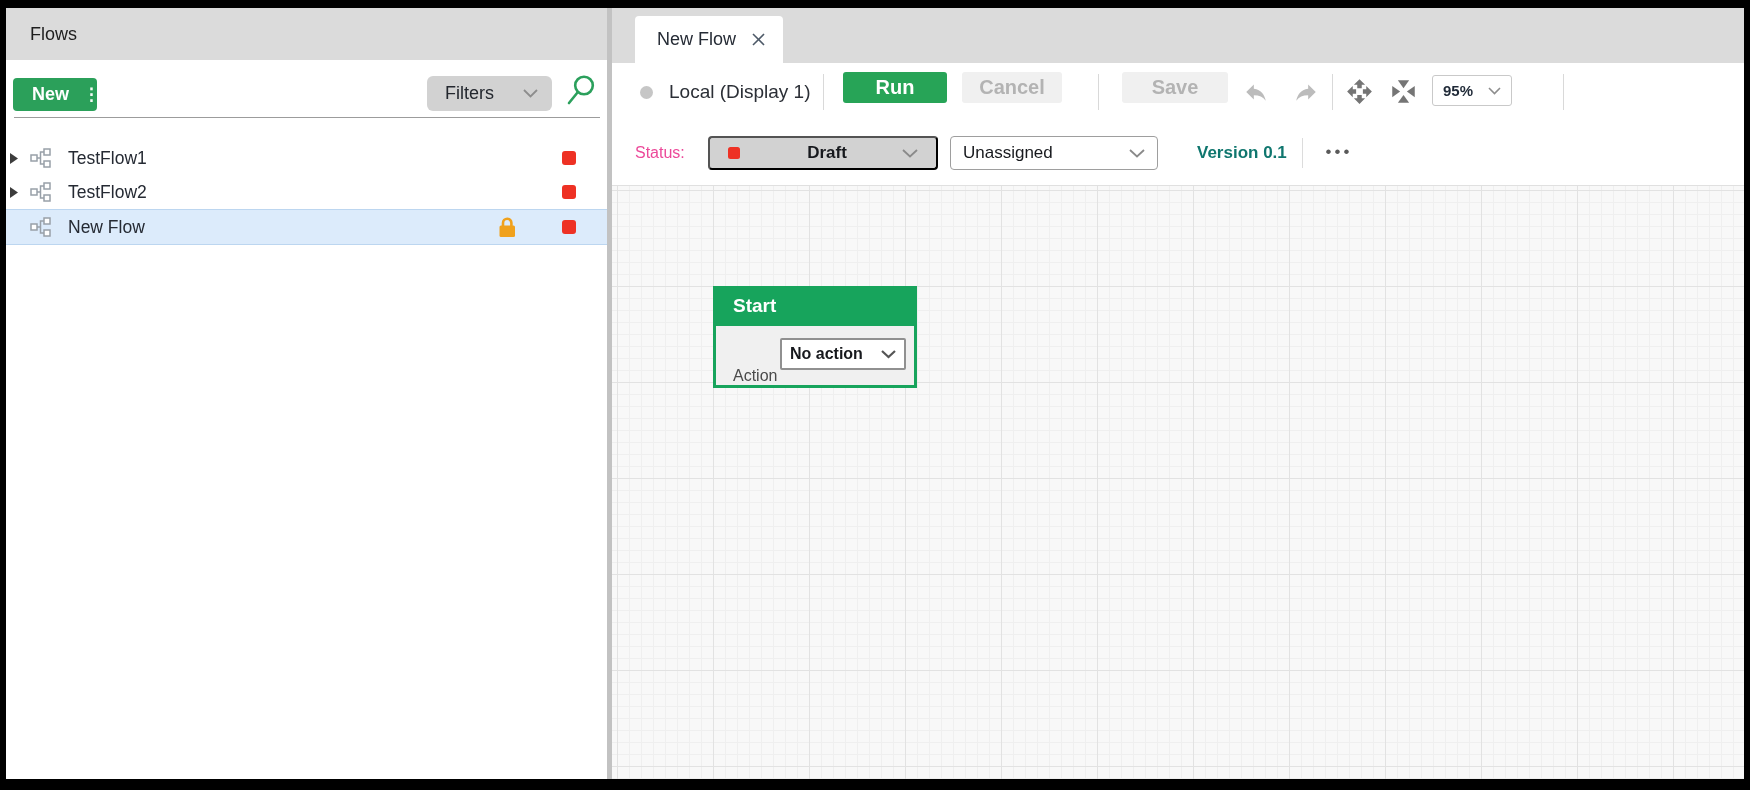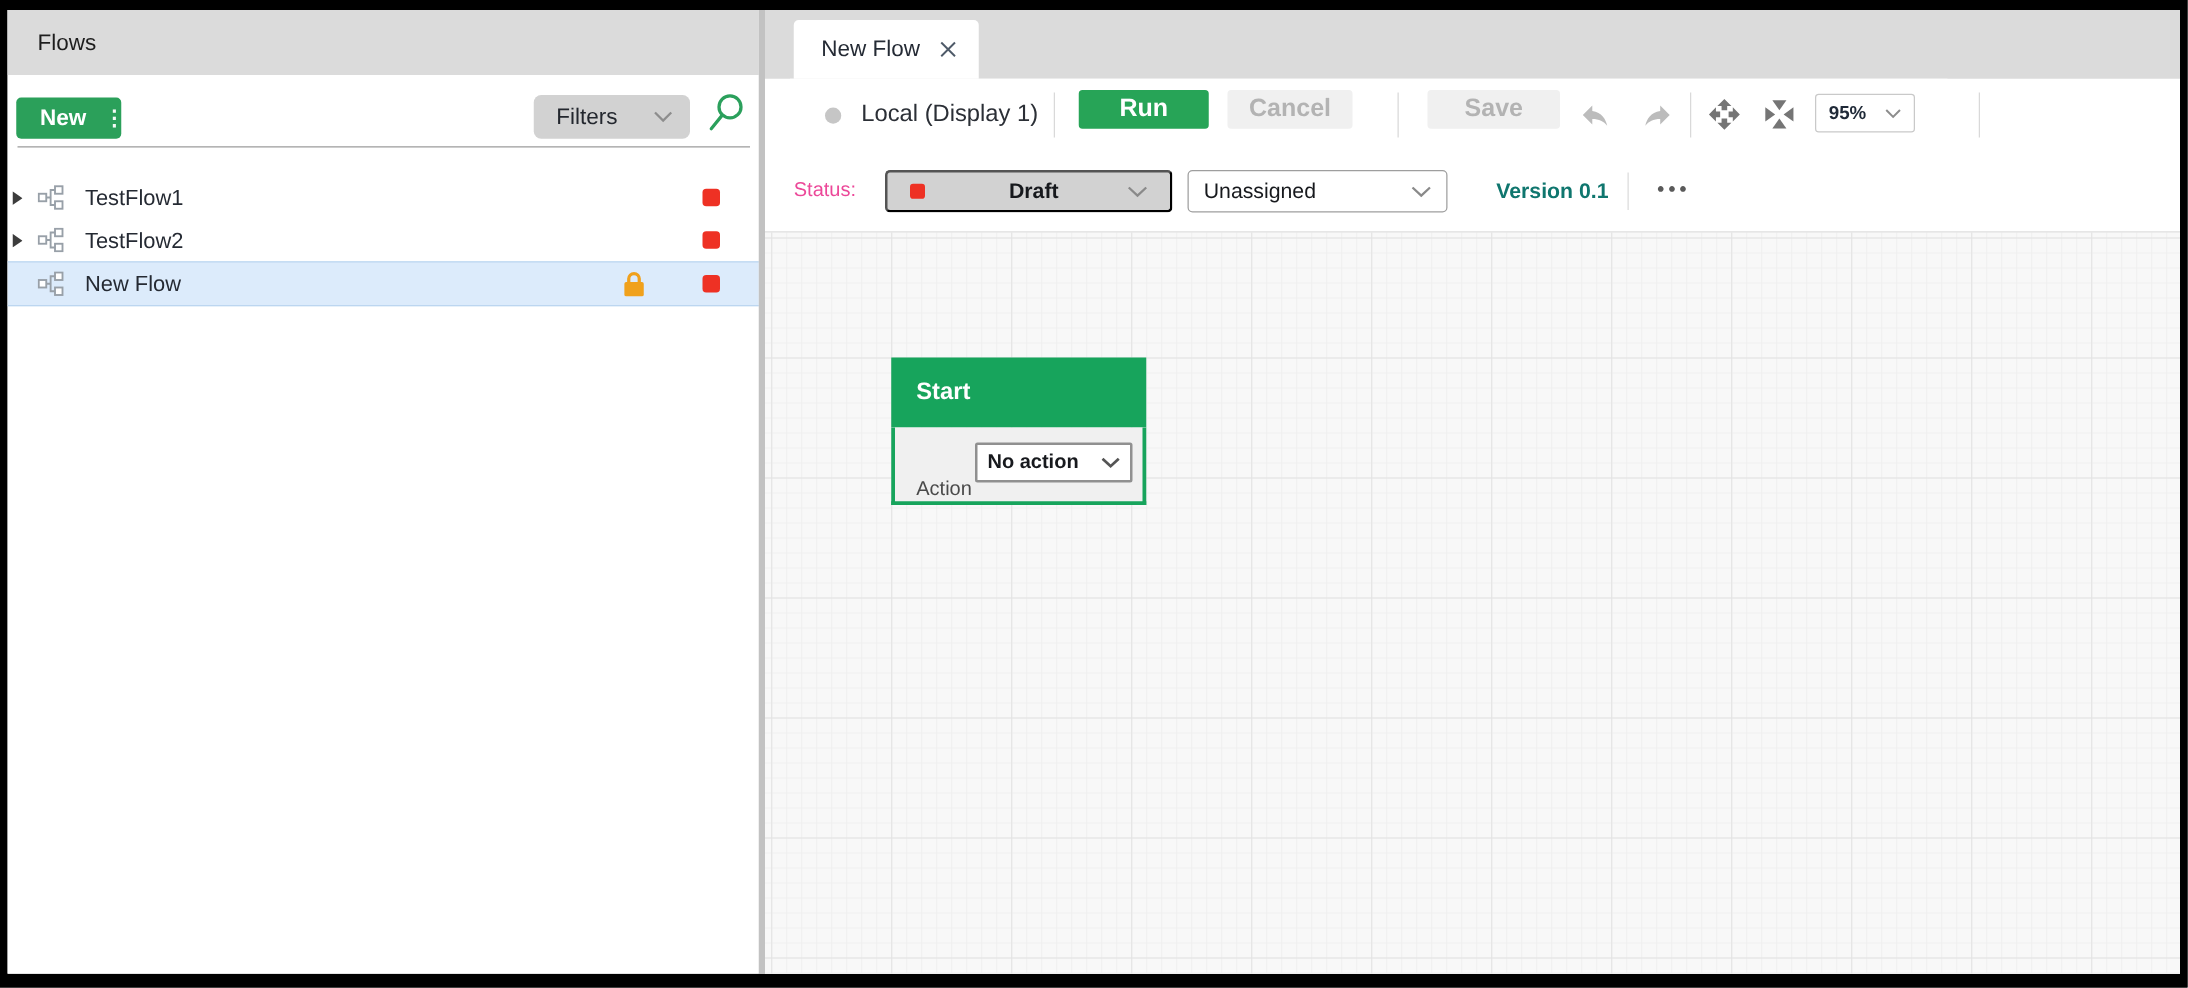--- a/index.html
+++ b/index.html
@@ -36,21 +36,21 @@
 
   
   #editor{position:absolute;left:606px;top:0;width:1132px;height:771px;background:#fff;}
   #tabstrip{position:absolute;left:0;top:0;width:1132px;height:55px;background:#dbdbdb;}
   #tab{position:absolute;left:23px;top:8px;width:148px;height:47px;background:#fff;border-radius:4px 4px 0 0;
        display:flex;align-items:center;cursor:pointer;}
   #tab .lbl{font-size:18px;color:#252b35;margin-left:22px;}
   #tab .close{margin-left:16px;display:flex;cursor:pointer;}
 
   
-  #toolbar{position:absolute;left:0;top:55px;width:926px;height:57px;background:#fff;margin-left:20px;}
+  #toolbar{position:absolute;left:0;top:55px;width:926px;height:57px;background:#fff;}
   #conn-dot{position:absolute;left:28px;top:23px;width:13px;height:13px;border-radius:50%;background:#c6c6c6;}
   #conn-label{position:absolute;left:57px;top:0;height:57px;display:flex;align-items:center;font-size:19px;color:#2b2f36;}
   .vdiv{position:absolute;top:11px;width:1px;height:36px;background:#d9d9d9;}
   .btn{border:none;border-radius:3px;font-size:20px;font-weight:700;cursor:pointer;
        display:flex;align-items:center;justify-content:center;font-family:"Liberation Sans",sans-serif;}
   #run-btn{position:absolute;left:231px;top:9px;width:104px;height:31px;background:#27a457;color:#fff;}
   #cancel-btn{position:absolute;left:350px;top:9px;width:100px;height:31px;background:#f0f0f0;color:#b3b3b3;}
   #save-btn{position:absolute;left:510px;top:9px;width:106px;height:31px;background:#f0f0f0;color:#b3b3b3;}
   .icon-btn{background:none;border:none;padding:0;cursor:pointer;display:flex;align-items:center;}
   #undo-btn{position:absolute;left:631px;top:16px;}
@@ -85,21 +85,21 @@
   #canvas{position:absolute;left:0;top:177px;width:1132px;height:594px;background:#f8f8f8;
           border-top:1px solid #e0e0e0;box-sizing:border-box;
           background-image:
             linear-gradient(to right,#e2e2e2 1px,transparent 1px),
             linear-gradient(to bottom,#e2e2e2 1px,transparent 1px),
             linear-gradient(to right,#efefef 1px,transparent 1px),
             linear-gradient(to bottom,#efefef 1px,transparent 1px);
           background-size:96px 96px,96px 96px,12px 12px,12px 12px;
           background-position:5px 4px;}
   #start-node{position:absolute;left:101px;top:100px;width:204px;height:112px;cursor:move;}
-  #start-node .head{height:56px;background:#17a45c;display:flex;align-items:center;}
+  #start-node .head{height:40px;background:#17a45c;display:flex;align-items:center;}
   #start-node .head .lbl{color:#fff;font-size:19px;font-weight:700;margin-left:20px;}
   #start-node .body{height:62px;background:#f0f0f0;border:3px solid #17a45c;border-top:none;
                     box-sizing:border-box;display:flex;align-items:flex-end;position:relative;}
   #start-node .body .action-lbl{font-size:16px;color:#4a4a4a;margin-left:17px;}
   #action-select{position:absolute;left:64px;top:12px;width:126px;height:32px;background:#fff;
                  border:2px solid #909090;border-radius:2px;box-sizing:border-box;display:flex;
                  align-items:center;justify-content:space-between;padding:0 8px;cursor:pointer;}
   #action-select .lbl{font-size:16px;font-weight:700;color:#17191d;}
 </style>
 </head>

